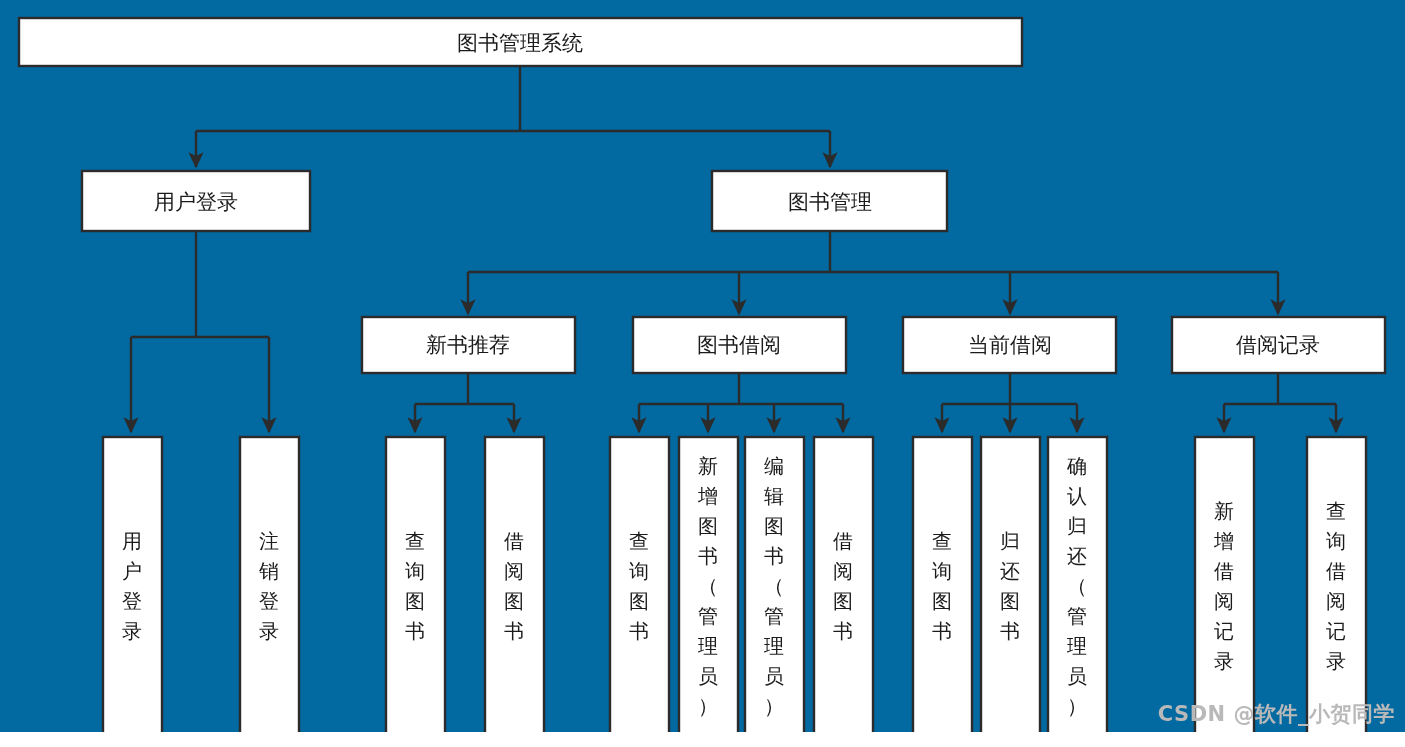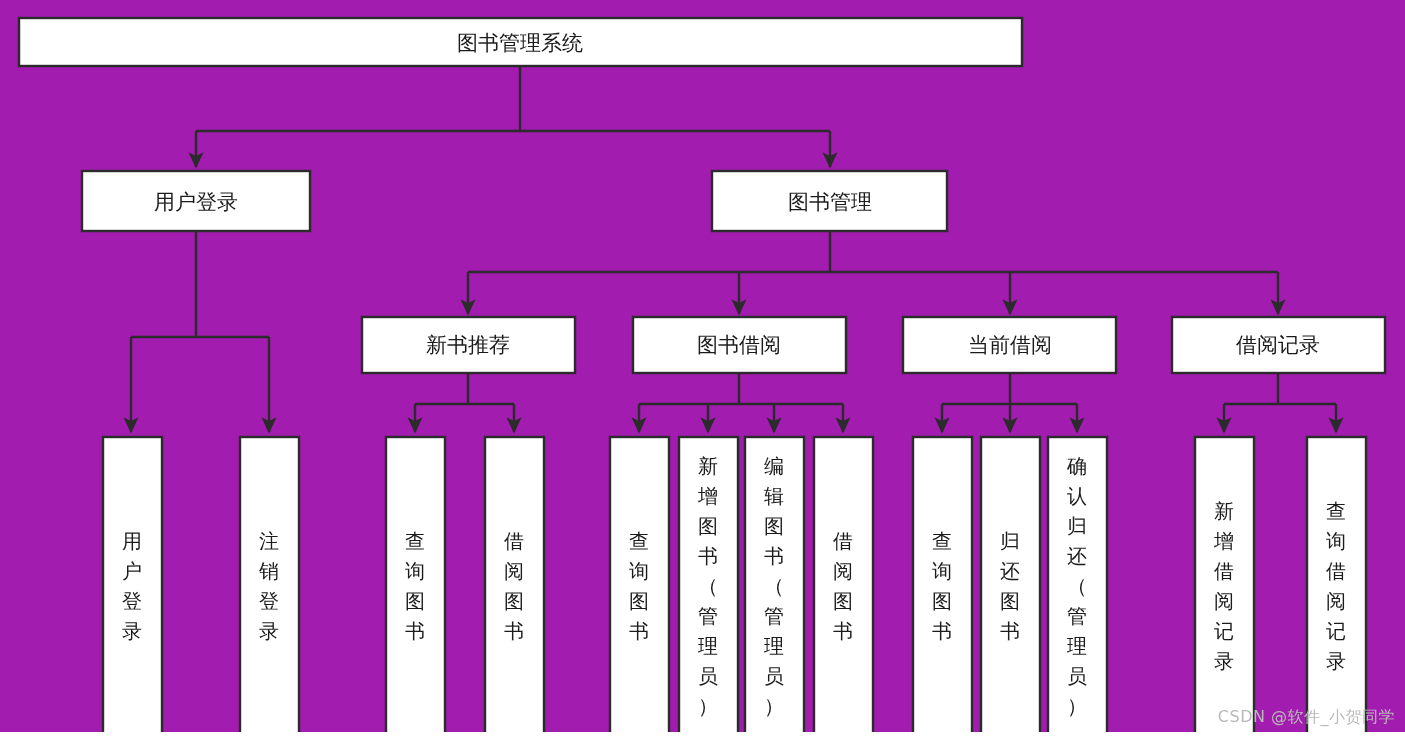--- a/index.html
+++ b/index.html
@@ -7,21 +7,21 @@
     padding: 0;
     background: #ffffff;
   }
   body {
     font-family: "Liberation Sans", "DejaVu Sans", sans-serif;
   }
   #diagram-root {
     position: relative;
     width: 1405px;
     height: 732px;
-    background: #a21caf;
+    background: #0369a1;
     overflow: hidden;
   }
   svg#flowchart {
     position: absolute;
     left: 0;
     top: 0;
     width: 1405px;
     height: 747px;
     display: block;
   }
@@ -48,25 +48,26 @@
   }
   .node-label.vertical {
     font-size: 20px;
     text-anchor: middle;
   }
   .watermark {
     position: absolute;
     right: 10px;
     bottom: 4px;
     font-family: "DejaVu Sans", "Liberation Sans", sans-serif;
-    font-size: 16px;
+    font-size: 21px;
     color: #b9b9b9;
     letter-spacing: 0.5px;
     white-space: nowrap;
     pointer-events: none;
+    font-weight: bold;
   }
 </style>
 </head>
 <body>
 
 <div id="diagram-root">
 
   <svg id="flowchart" viewBox="0 0 1405 747">
     <defs>
       <marker id="arrow" viewBox="0 0 12 12" refX="10.5" refY="6" markerWidth="7" markerHeight="7" orient="auto-start-reverse">

